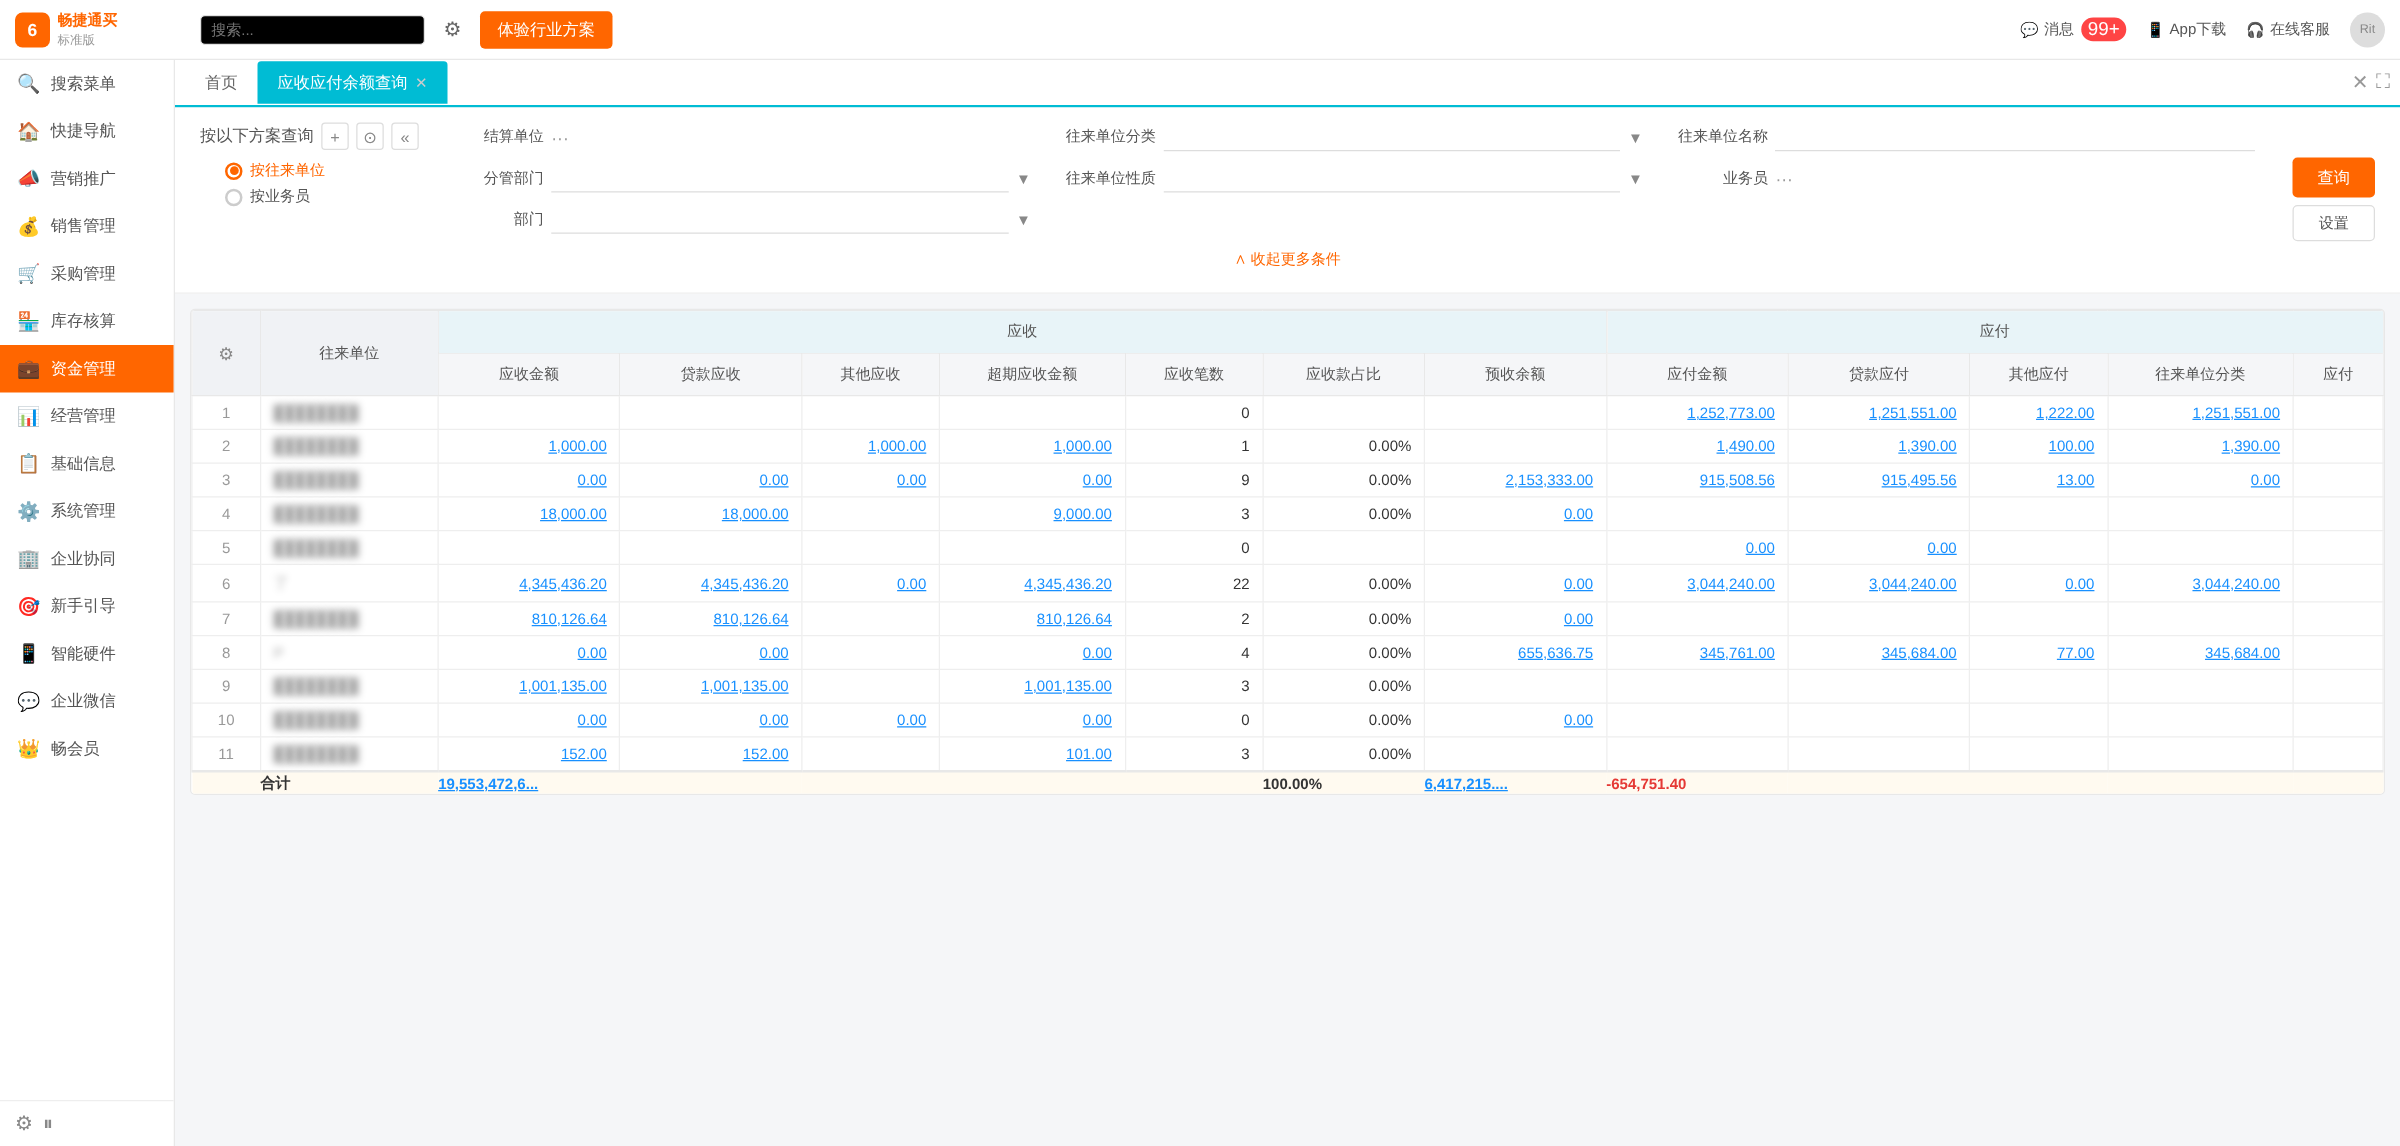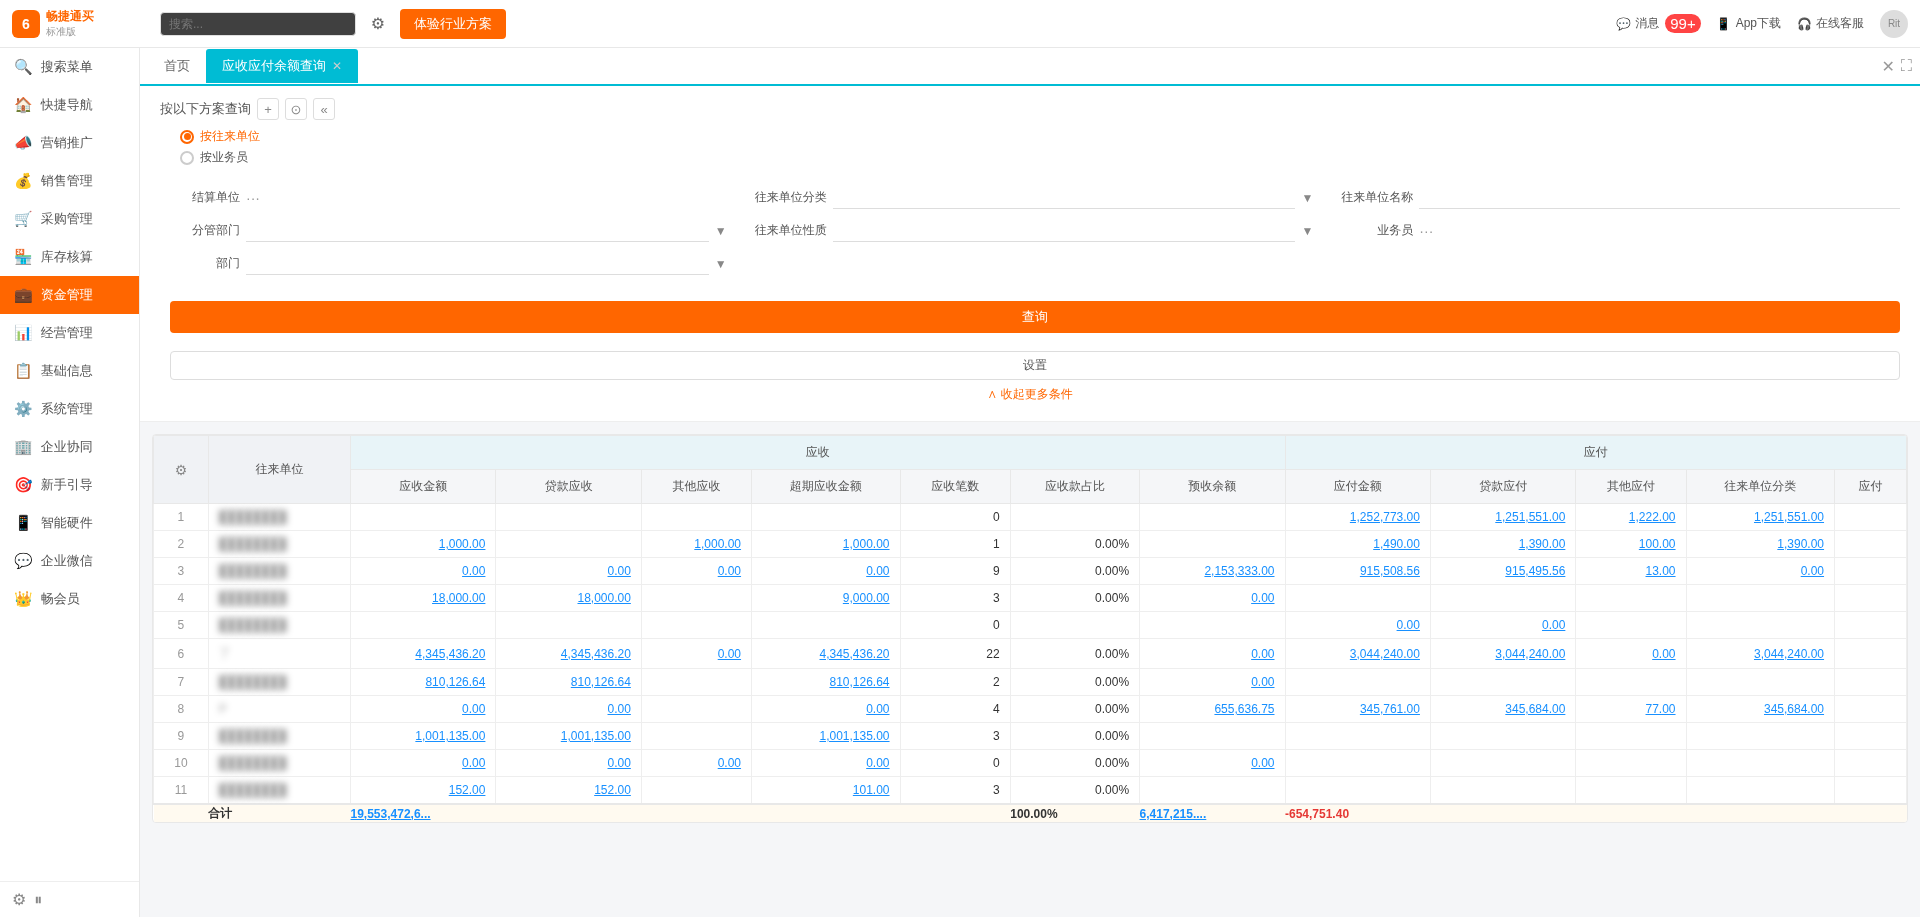--- a/index.html
+++ b/index.html
@@ -31,26 +31,26 @@
       color: #fff; font-weight: bold; font-size: 14px;
     }
     .top-nav {
       flex: 1;
       display: flex;
       align-items: center;
       gap: 8px;
       padding-left: 8px;
     }
     .top-nav-input {
-      background: #404040;
+      background: #000000;
       border: 1px solid #e0e0e0;
       border-radius: 4px;
       padding: 4px 8px;
       font-size: 12px;
-      width: 196px;
+      width: 180px;
       color: #999;
     }
     .top-btn-orange {
       background: #ff6600;
       color: #fff;
       border: none;
       border-radius: 4px;
       padding: 6px 14px;
       font-size: 13px;
       cursor: pointer;
@@ -239,21 +239,21 @@
       text-align: center;
       padding: 6px;
       cursor: pointer;
       color: #ff6600;
       font-size: 12px;
       background: #fff;
     }
 
     
     .query-btns {
-      display: flex; flex-direction: column; gap: 18px; margin-left: 10px;
+      display: flex; flex-direction: column; gap: 6px; margin-left: 10px; justify-content: flex-end;
     }
     .btn-query {
       background: #ff6600;
       color: #fff;
       border: none;
       border-radius: 4px;
       padding: 7px 20px;
       cursor: pointer;
       font-size: 13px;
       font-family: inherit;
@@ -440,21 +440,21 @@
     <div class="tab-bar-right">
       <span class="tab-icon-btn">✕</span>
       <span class="tab-icon-btn">⛶</span>
     </div>
   </div>
 
   <div class="page-content">
 
 
     <div class="search-area">
-      <div style="display:flex; gap:20px;flex-direction:column;">
+      <div style="display:flex; gap:20px;">
 
         <div style="min-width:160px;">
           <div style="display:flex; align-items:center; gap:6px; margin-bottom:8px;">
             <span style="font-size:13px;color:#555;">按以下方案查询</span>
             <span class="scheme-btn">+</span>
             <span class="scheme-btn">⊙</span>
             <span class="scheme-btn">«</span>
           </div>
           <div class="scheme-options">
             <div class="scheme-option active">

